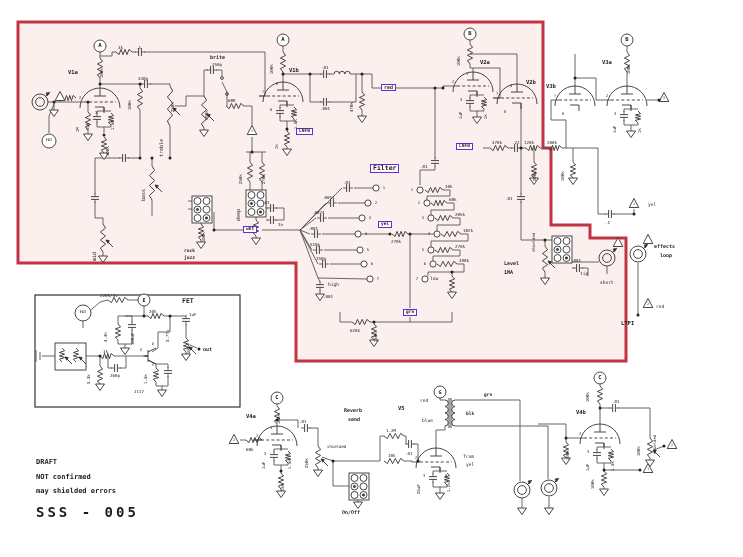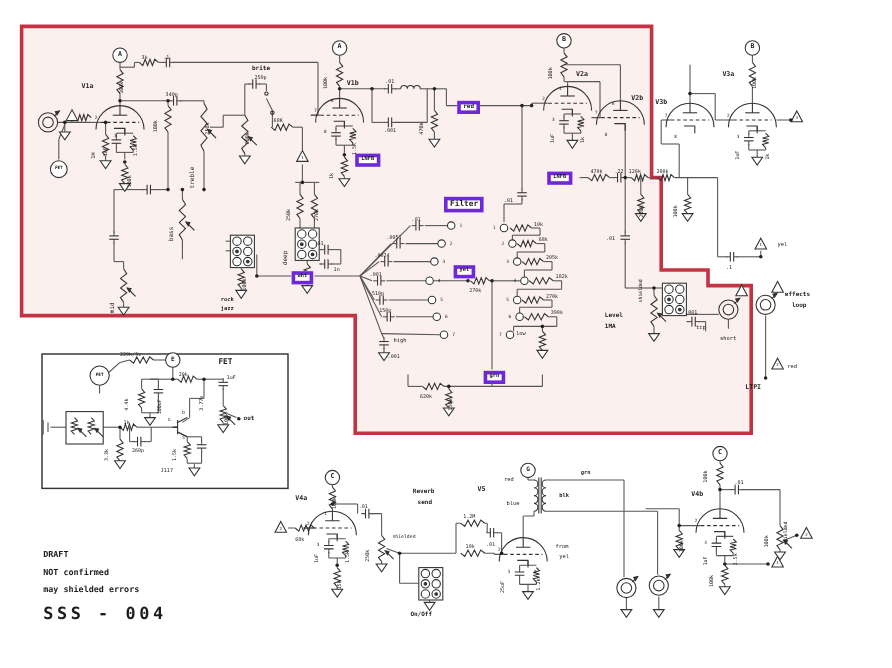--- a/index.html
+++ b/index.html
@@ -4,21 +4,21 @@
 <style>
   html,body{margin:0;padding:0;background:#fff;}
   #canvas{position:relative;width:743px;height:557px;background:#ffffff;overflow:hidden;
           font-family:"DejaVu Sans Mono", monospace;}
   #cir{position:absolute;left:0;top:0;}
   #lbl{position:absolute;left:0;top:0;width:743px;height:557px;pointer-events:none;}
   .lb{position:absolute;font-family:"DejaVu Sans Mono",monospace;color:#1c1c1c;line-height:1;white-space:pre;}
   .lb.b{font-weight:700;}
   .lb.r{transform:rotate(-90deg);transform-origin:0 100%;}
   .lb.c{transform:translate(-50%,-50%);}
-  .lb.bx{border:3px solid #6d28d9;background:#fffdf9;padding:0 2px;}
+  .lb.bx{border:1px solid #6d28d9;background:#fffdf9;padding:0 2px;}
   .lb.big{letter-spacing:3px;}
 </style>
 </head>
 <body>
 
 <div id="canvas">
   <svg id="cir" width="743" height="557" viewBox="0 0 743 557">
     <g id="g-region">
         <polygon points="18,22 543,22 543,148 551,148 551,225 590,225 590,238 626,238 626,361 296,361 296,263 18,263" fill="#fbf0ee" stroke="#c43344" stroke-width="3" stroke-linejoin="miter"></polygon>
         <rect x="35" y="295" width="205" height="112" fill="#fff" stroke="#333" stroke-width="1.2"></rect>
@@ -854,21 +854,21 @@
       <span class="lb" style="left: 420px; top: 399px; font-size: 4.5px;">red</span>
       <span class="lb b" style="left: 466px; top: 412px; font-size: 4.5px;">blk</span>
       <span class="lb b" style="left: 484px; top: 393px; font-size: 4.5px;">grn</span>
       <span class="lb b" style="left: 182px; top: 298px; font-size: 6.5px;">FET</span>
       <span class="lb c b" style="left: 49px; top: 141px; font-size: 3.6px;">FET</span>
       <span class="lb c b" style="left: 83px; top: 313px; font-size: 3.6px;">FET</span>
       <span class="lb b" style="left: 203px; top: 347px; font-size: 5px;">out</span>
       <span class="lb b" style="left: 36px; top: 459px; font-size: 7px;">DRAFT</span>
       <span class="lb b" style="left: 36px; top: 474px; font-size: 7px;">NOT confirmed</span>
       <span class="lb b" style="left: 36px; top: 488px; font-size: 7px;">may shielded errors</span>
-      <span class="lb b big" style="left: 36px; top: 505px; font-size: 14px;">SSS - 004</span>
+      <span class="lb b big" style="left: 36px; top: 505px; font-size: 14px;">SSS - 005</span>
       <span class="lb c" style="left: 384px; top: 188px; font-size: 3.8px;">1</span>
       <span class="lb c" style="left: 376px; top: 203px; font-size: 3.8px;">2</span>
       <span class="lb c" style="left: 370px; top: 218px; font-size: 3.8px;">3</span>
       <span class="lb c" style="left: 366px; top: 234px; font-size: 3.8px;">4</span>
       <span class="lb c" style="left: 368px; top: 250px; font-size: 3.8px;">5</span>
       <span class="lb c" style="left: 372px; top: 264px; font-size: 3.8px;">6</span>
       <span class="lb c" style="left: 378px; top: 279px; font-size: 3.8px;">7</span>
       <span class="lb c" style="left: 412px; top: 190px; font-size: 3.8px;">1</span>
       <span class="lb c" style="left: 419px; top: 203px; font-size: 3.8px;">2</span>
       <span class="lb c" style="left: 423px; top: 218px; font-size: 3.8px;">3</span>

